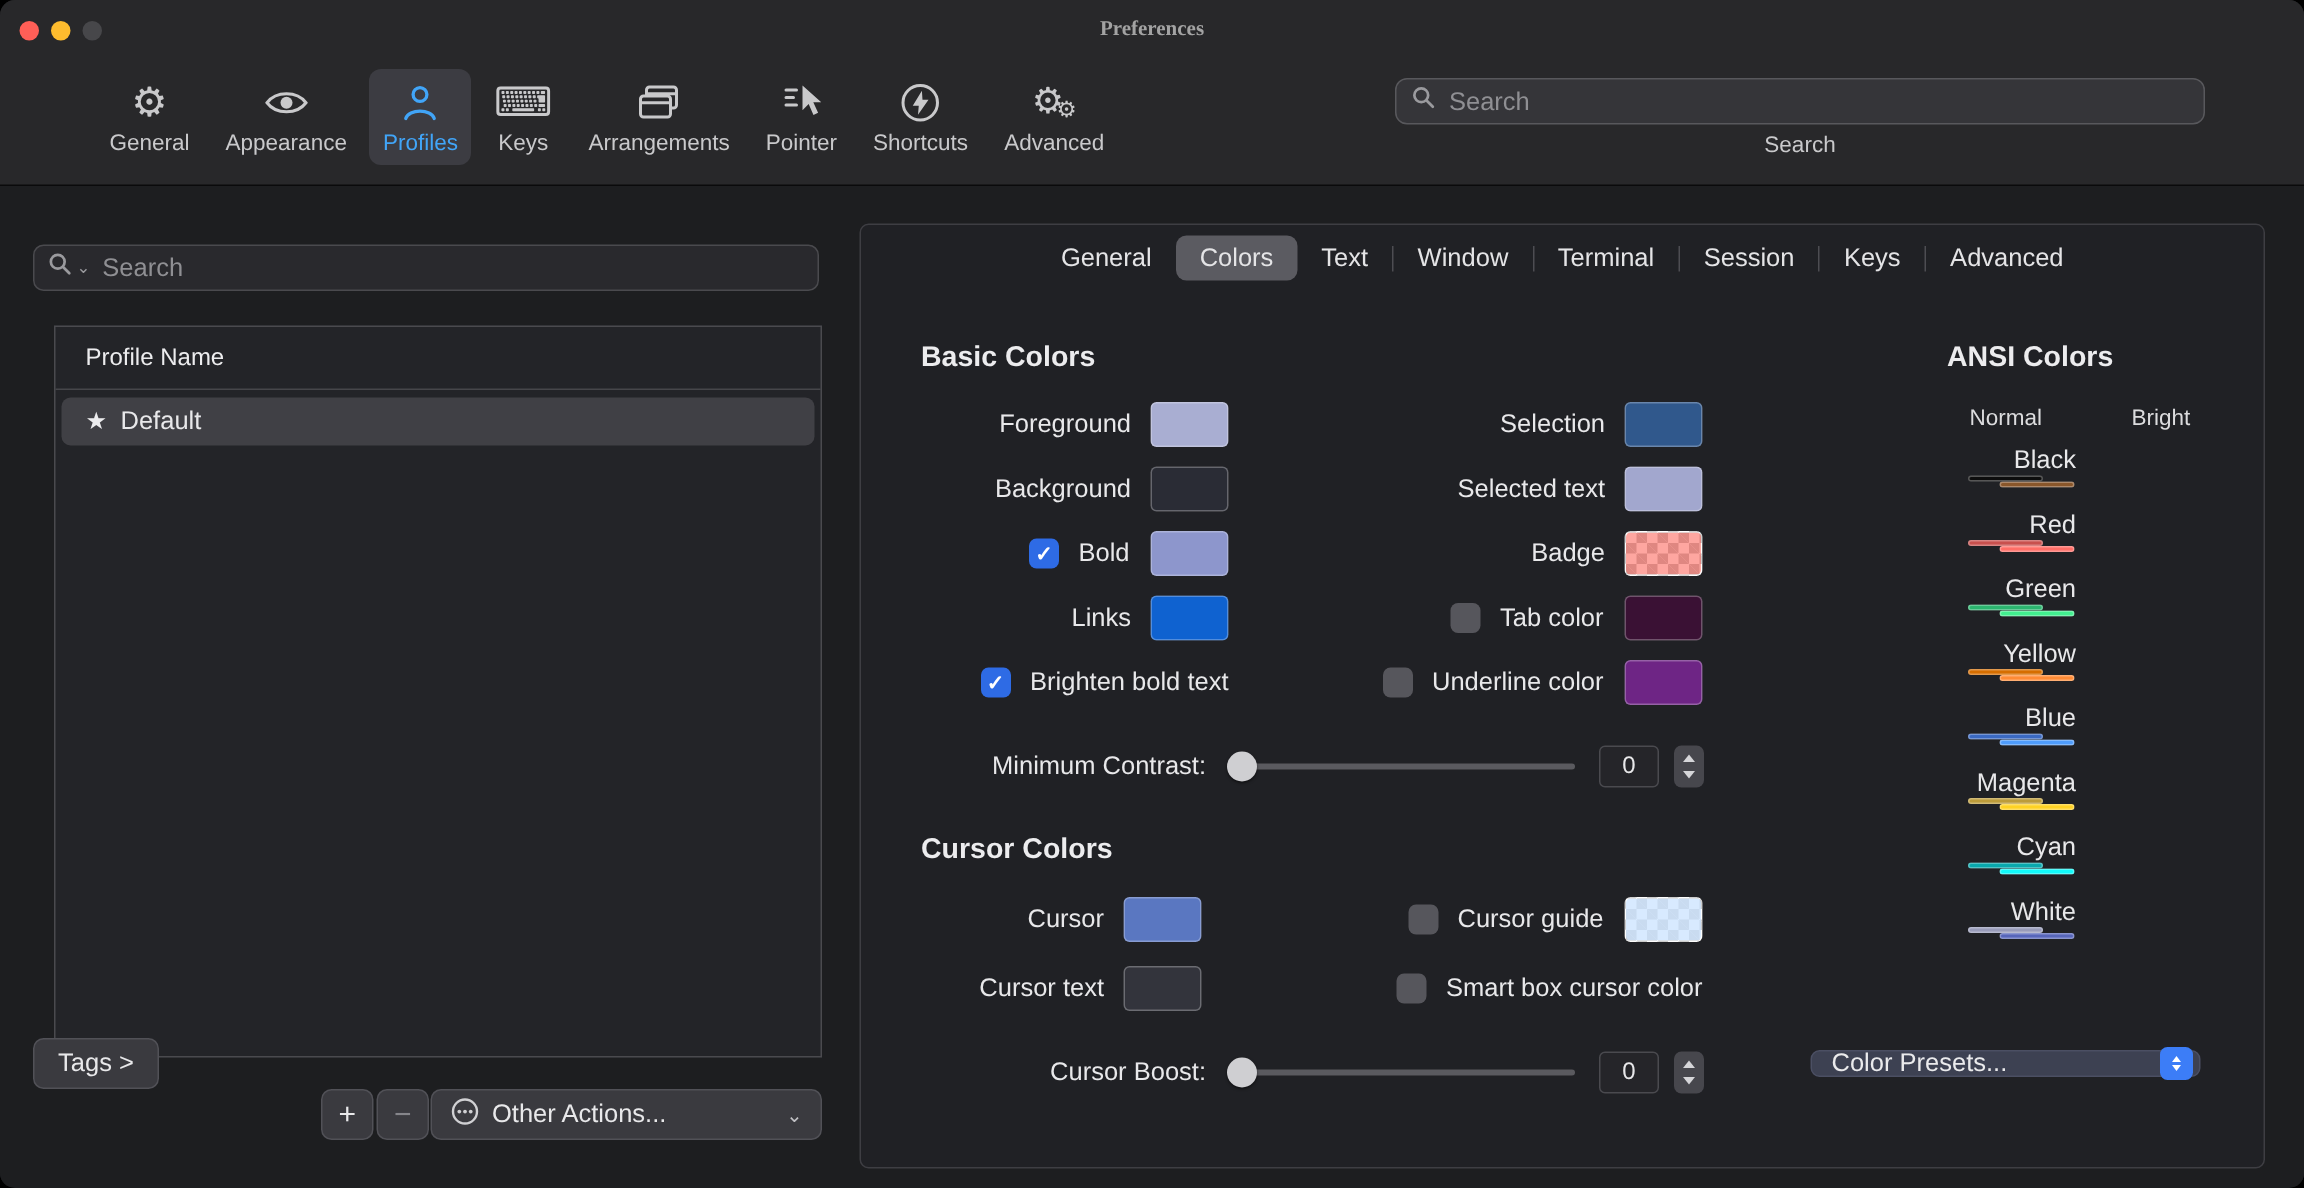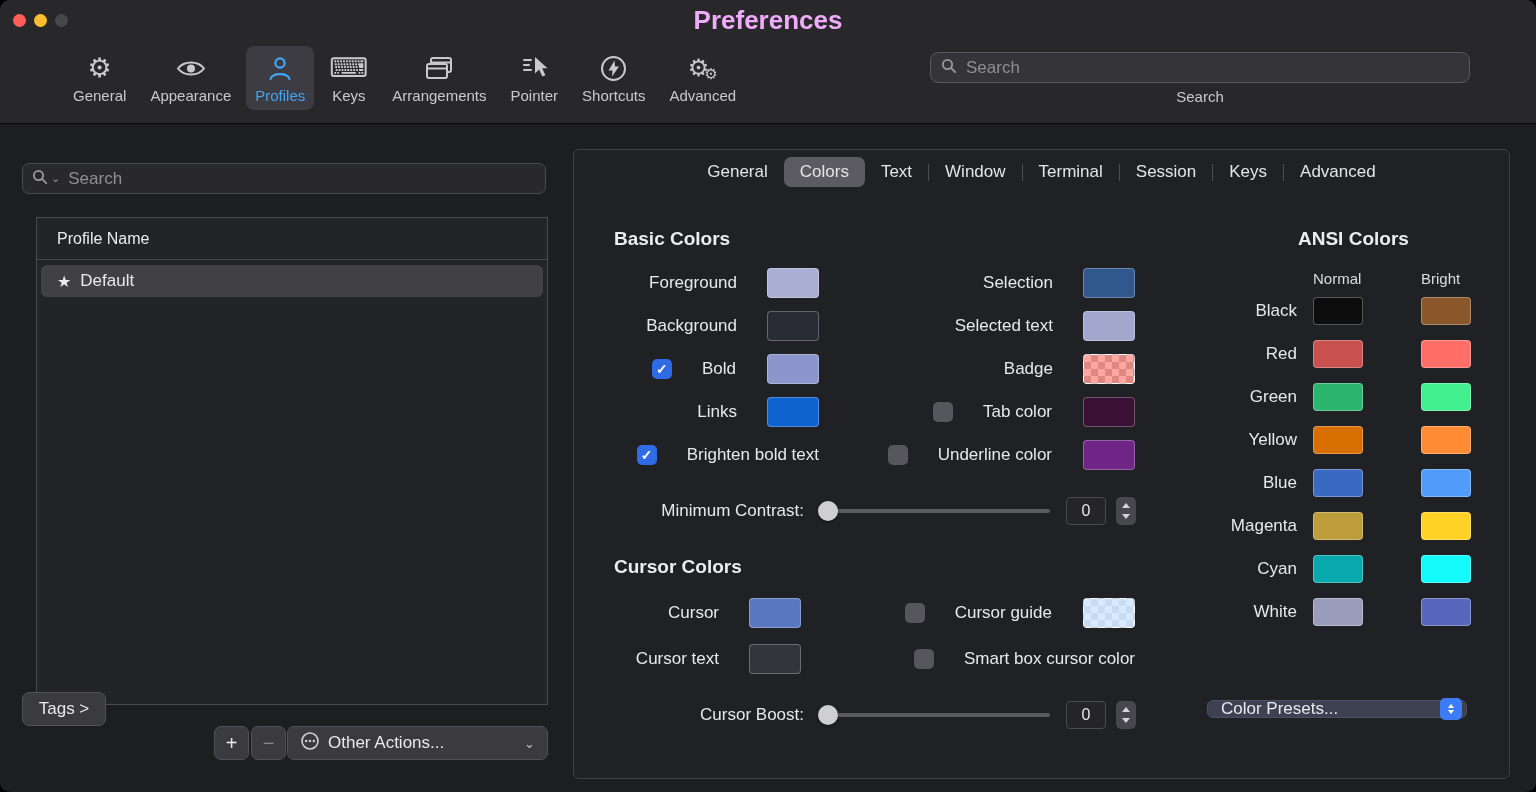--- a/index.html
+++ b/index.html
@@ -4,21 +4,21 @@
 <style>
   html,body{margin:0;padding:0;background:#000;width:1536px;height:792px;
     font-family:"Liberation Sans", sans-serif; color:#e8e8ea; -webkit-font-smoothing:antialiased;}
   .window{position:absolute;inset:0;background:#1d1e20;border-radius:10px;overflow:hidden;}
 
   
   .titlebar{height:40px;background:#28282a;position:relative;display:flex;align-items:center;justify-content:center;}
   .traffic{position:absolute;left:13px;top:14px;display:flex;gap:8px;}
   .tl{width:13px;height:13px;border-radius:50%;}
   .tl.red{background:#ff5f57}.tl.yellow{background:#febc2e}.tl.gray{background:#47474a}
-  .win-title{font-size:26px;font-weight:bold;color:#f0abfc;}
+  .win-title{font-size:14px;font-weight:bold;color:#a3a3a3;font-family:Liberation Serif, serif;}
 
   
   .toolbar{height:84px;background:#28282a;border-bottom:1px solid #0a0a0b;position:relative;
     display:flex;align-items:flex-start;padding:6px 0 0 64px;box-sizing:border-box;}
   .tb-item{display:flex;flex-direction:column;align-items:center;gap:3px;padding:6px 9px;border-radius:8px;
     color:#c9c9cb;font-size:15px;margin-right:6px;}
   .tb-icon{height:32px;display:flex;align-items:center;justify-content:center;color:#c9c9cb;}
   .tb-icon .glyph{font-size:27px;line-height:1;}
   .tb-item.active{background:#3c3c42;}
   .tb-item.active,.tb-item.active .tb-icon{color:#41a5f8;}
@@ -61,21 +61,21 @@
 
   .tab-bar{position:absolute;top:7px;left:0;right:0;display:flex;justify-content:center;align-items:center;}
   .tab{font-size:17px;color:#e4e4e6;padding:5px 16px;border-radius:7px;white-space:nowrap;}
   .tab.active{background:#5b5b61;}
   .tab-sep{width:1px;height:17px;background:#4d4d52;}
 
   .section-title{font-size:19px;font-weight:bold;color:#ececee;margin-left:15px;}
 
   .basic-section{position:absolute;left:25px;top:78px;}
   .basic-grid{display:grid;grid-template-columns:220px 316px;row-gap:13px;margin-top:18px;}
-  .crow{display:flex;align-items:center;justify-content:flex-end;gap:30px;height:30px;font-size:17px;}
+  .crow{display:flex;align-items:center;justify-content:flex-end;gap:13px;height:30px;font-size:17px;}
   .swatch{width:52px;height:30px;border-radius:4px;border:1px solid rgba(255,255,255,0.28);box-sizing:border-box;
     position:relative;overflow:hidden;flex:0 0 auto;}
   .swatch.checkered{background-color:#fdfdfd;
     background-image:linear-gradient(45deg,#b9b9b9 25%,transparent 25%,transparent 75%,#b9b9b9 75%),
                      linear-gradient(45deg,#b9b9b9 25%,transparent 25%,transparent 75%,#b9b9b9 75%);
     background-size:14px 14px;background-position:0 0,7px 7px;}
   .swatch .overlay{position:absolute;inset:0;}
   .checkbox{width:20px;height:20px;border-radius:5px;background:#56565c;display:flex;align-items:center;
     justify-content:center;flex:0 0 auto;}
   .checkbox.checked{background:#2e6be5;}
@@ -99,21 +99,21 @@
     border-top:5px solid #d6d6d9;}
 
   .cursor-section{position:absolute;left:25px;top:406px;}
   .cursor-grid{display:grid;grid-template-columns:202px 334px;row-gap:16px;margin-top:20px;}
 
   .ansi-section{position:absolute;top:78px;right:38px;width:284px;}
   .ansi-title{margin-left:111px;white-space:nowrap;}
   .ansi-headers{display:flex;margin-top:20px;margin-bottom:10px;font-size:15px;color:#dcdcde;}
   .ah-spacer{width:126px;}
   .ah-normal{width:108px;}
-  .ansi-row{display:flex;align-items:center;height:28px;margin-bottom:15px;font-size:17px;}
+  .ansi-row{display:flex;align-items:center;height:28px;margin-bottom:15px;font-size:17px;flex-direction:column;}
   .ansi-label{width:110px;text-align:right;}
   .ansi-swatch{width:50px;height:28px;margin-left:16px;border-radius:4px;border:1px solid rgba(255,255,255,0.3);
     box-sizing:border-box;}
   .ansi-swatch.bright{margin-left:58px;}
 
   .presets-btn{position:absolute;right:42px;top:550px;width:260px;height:18px;background:#3d4152;
     border:1px solid #4b4f63;border-radius:6px;display:flex;align-items:center;padding:0 4px 0 13px;
     box-sizing:border-box;font-size:17px;color:#eaeaec;}
   .presets-chev{margin-left:auto;width:22px;height:22px;background:#3c7df7;border-radius:5px;display:flex;
     flex-direction:column;align-items:center;justify-content:center;gap:2px;}

